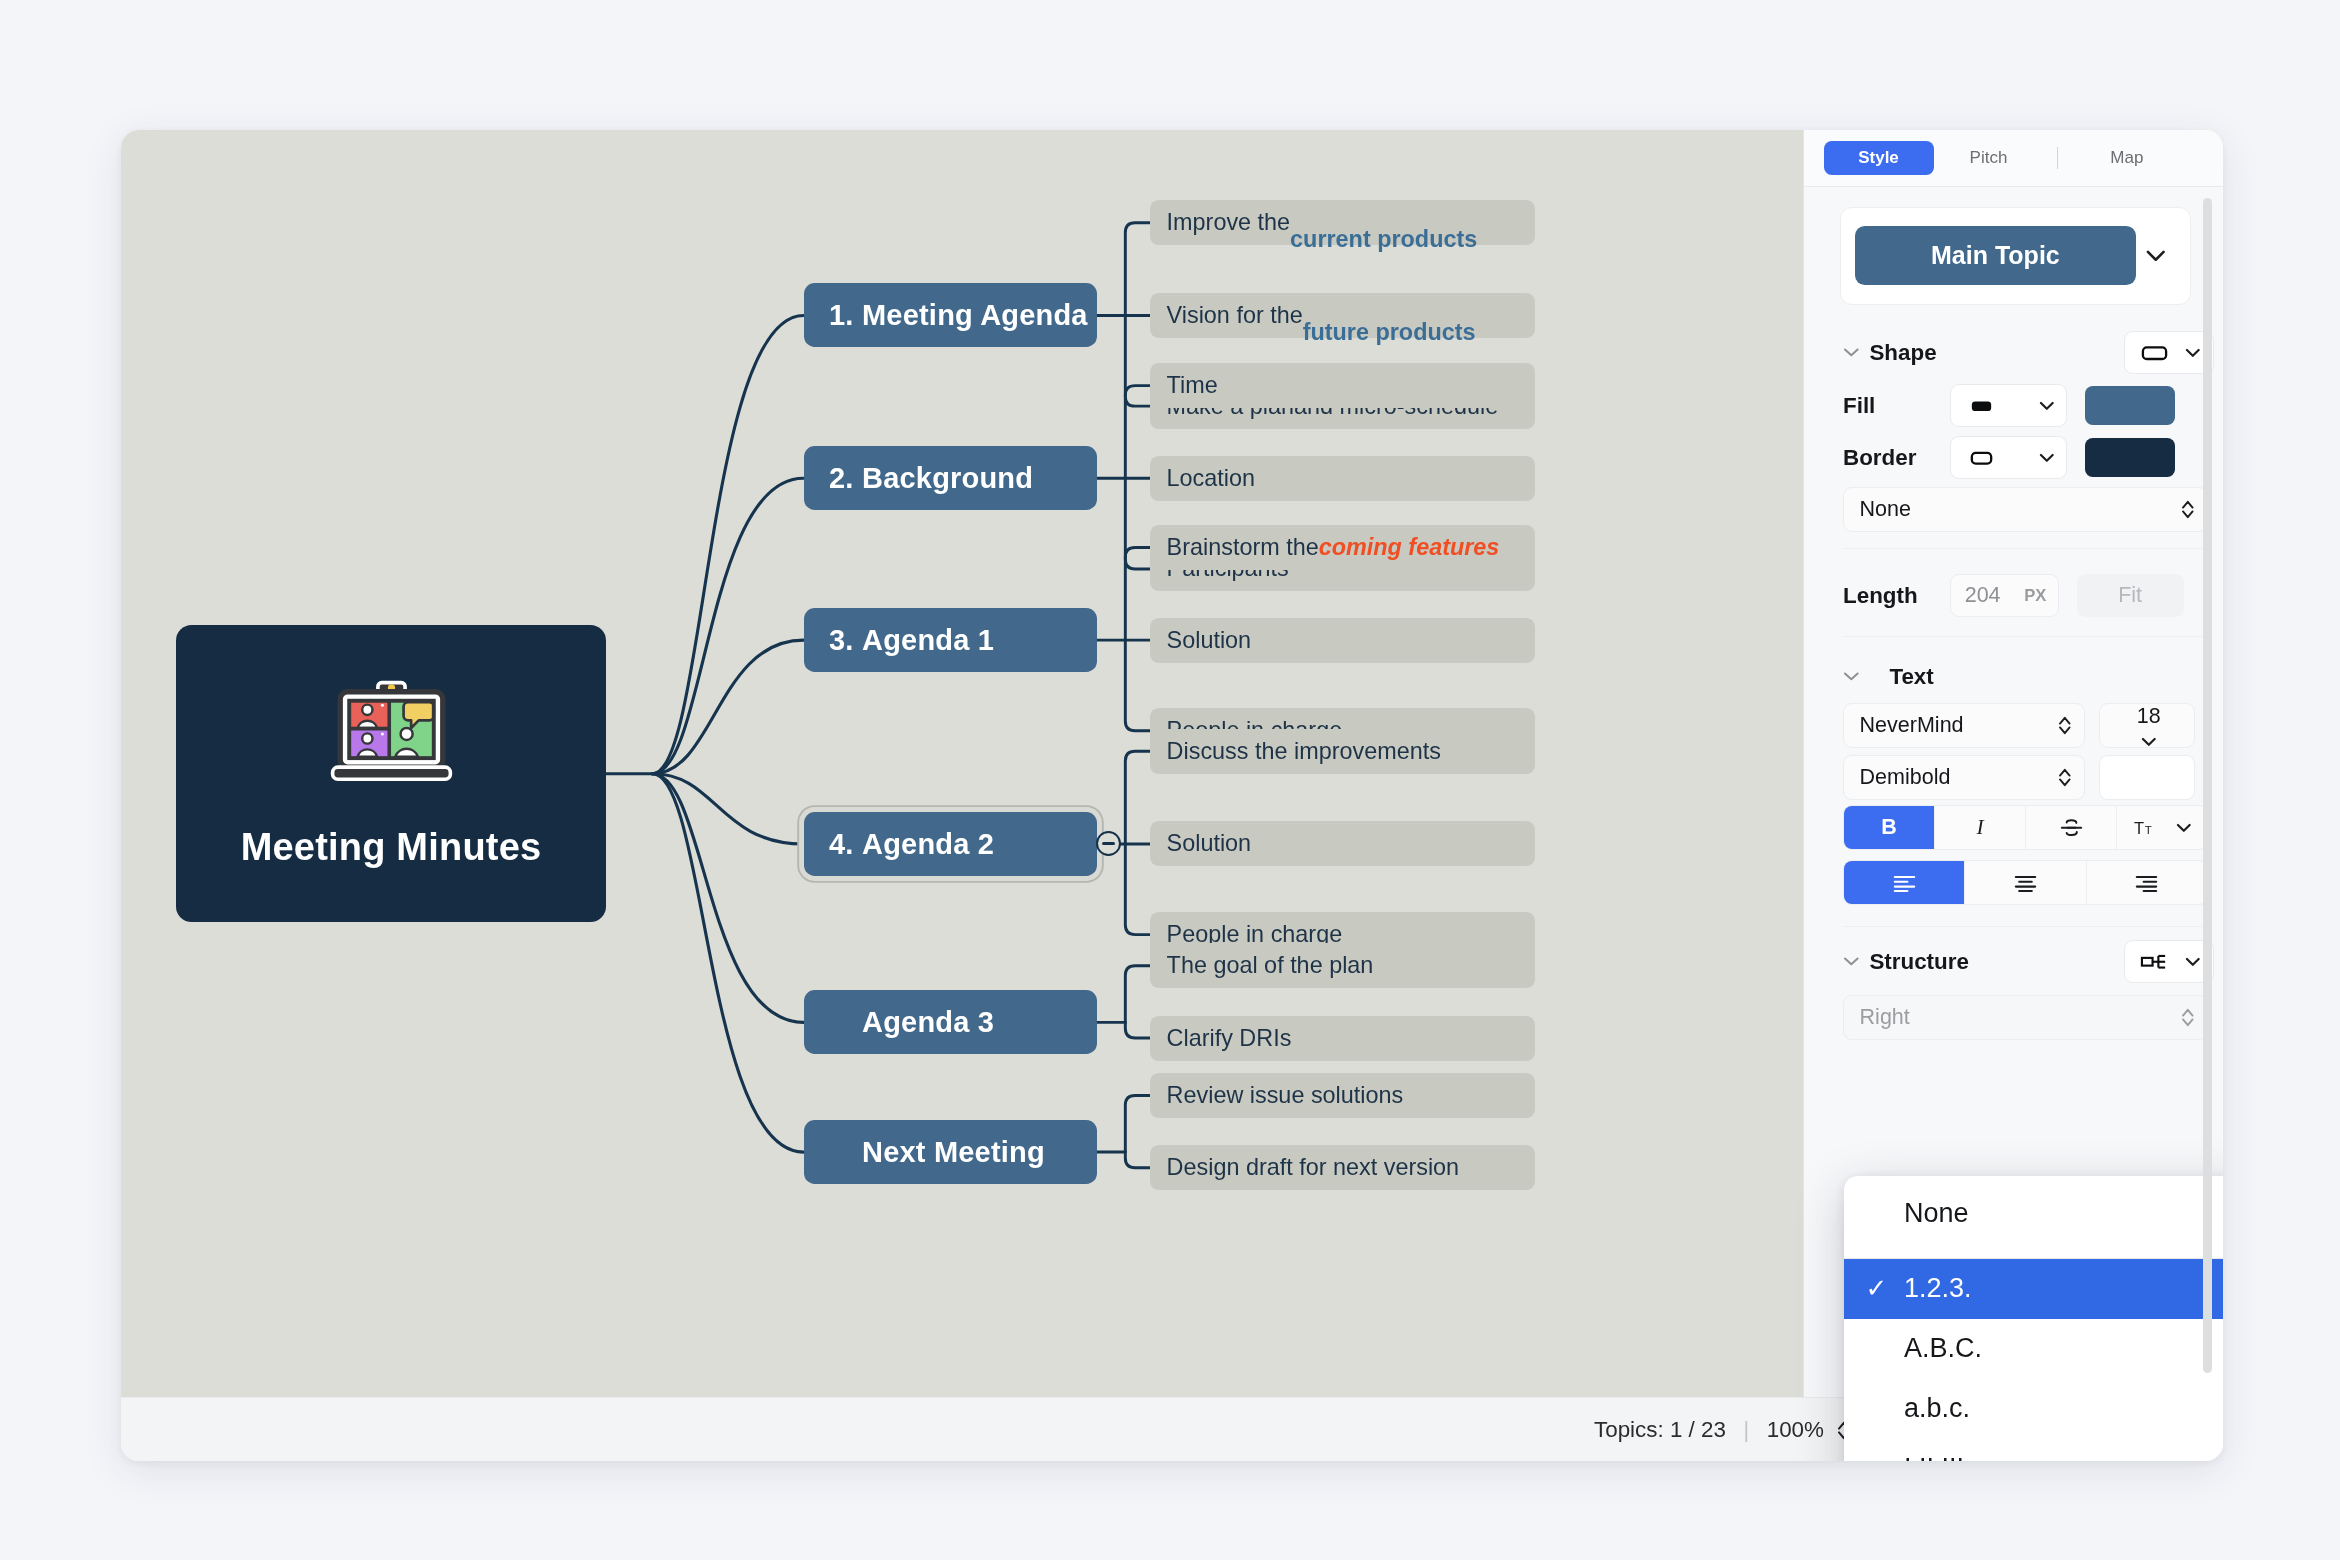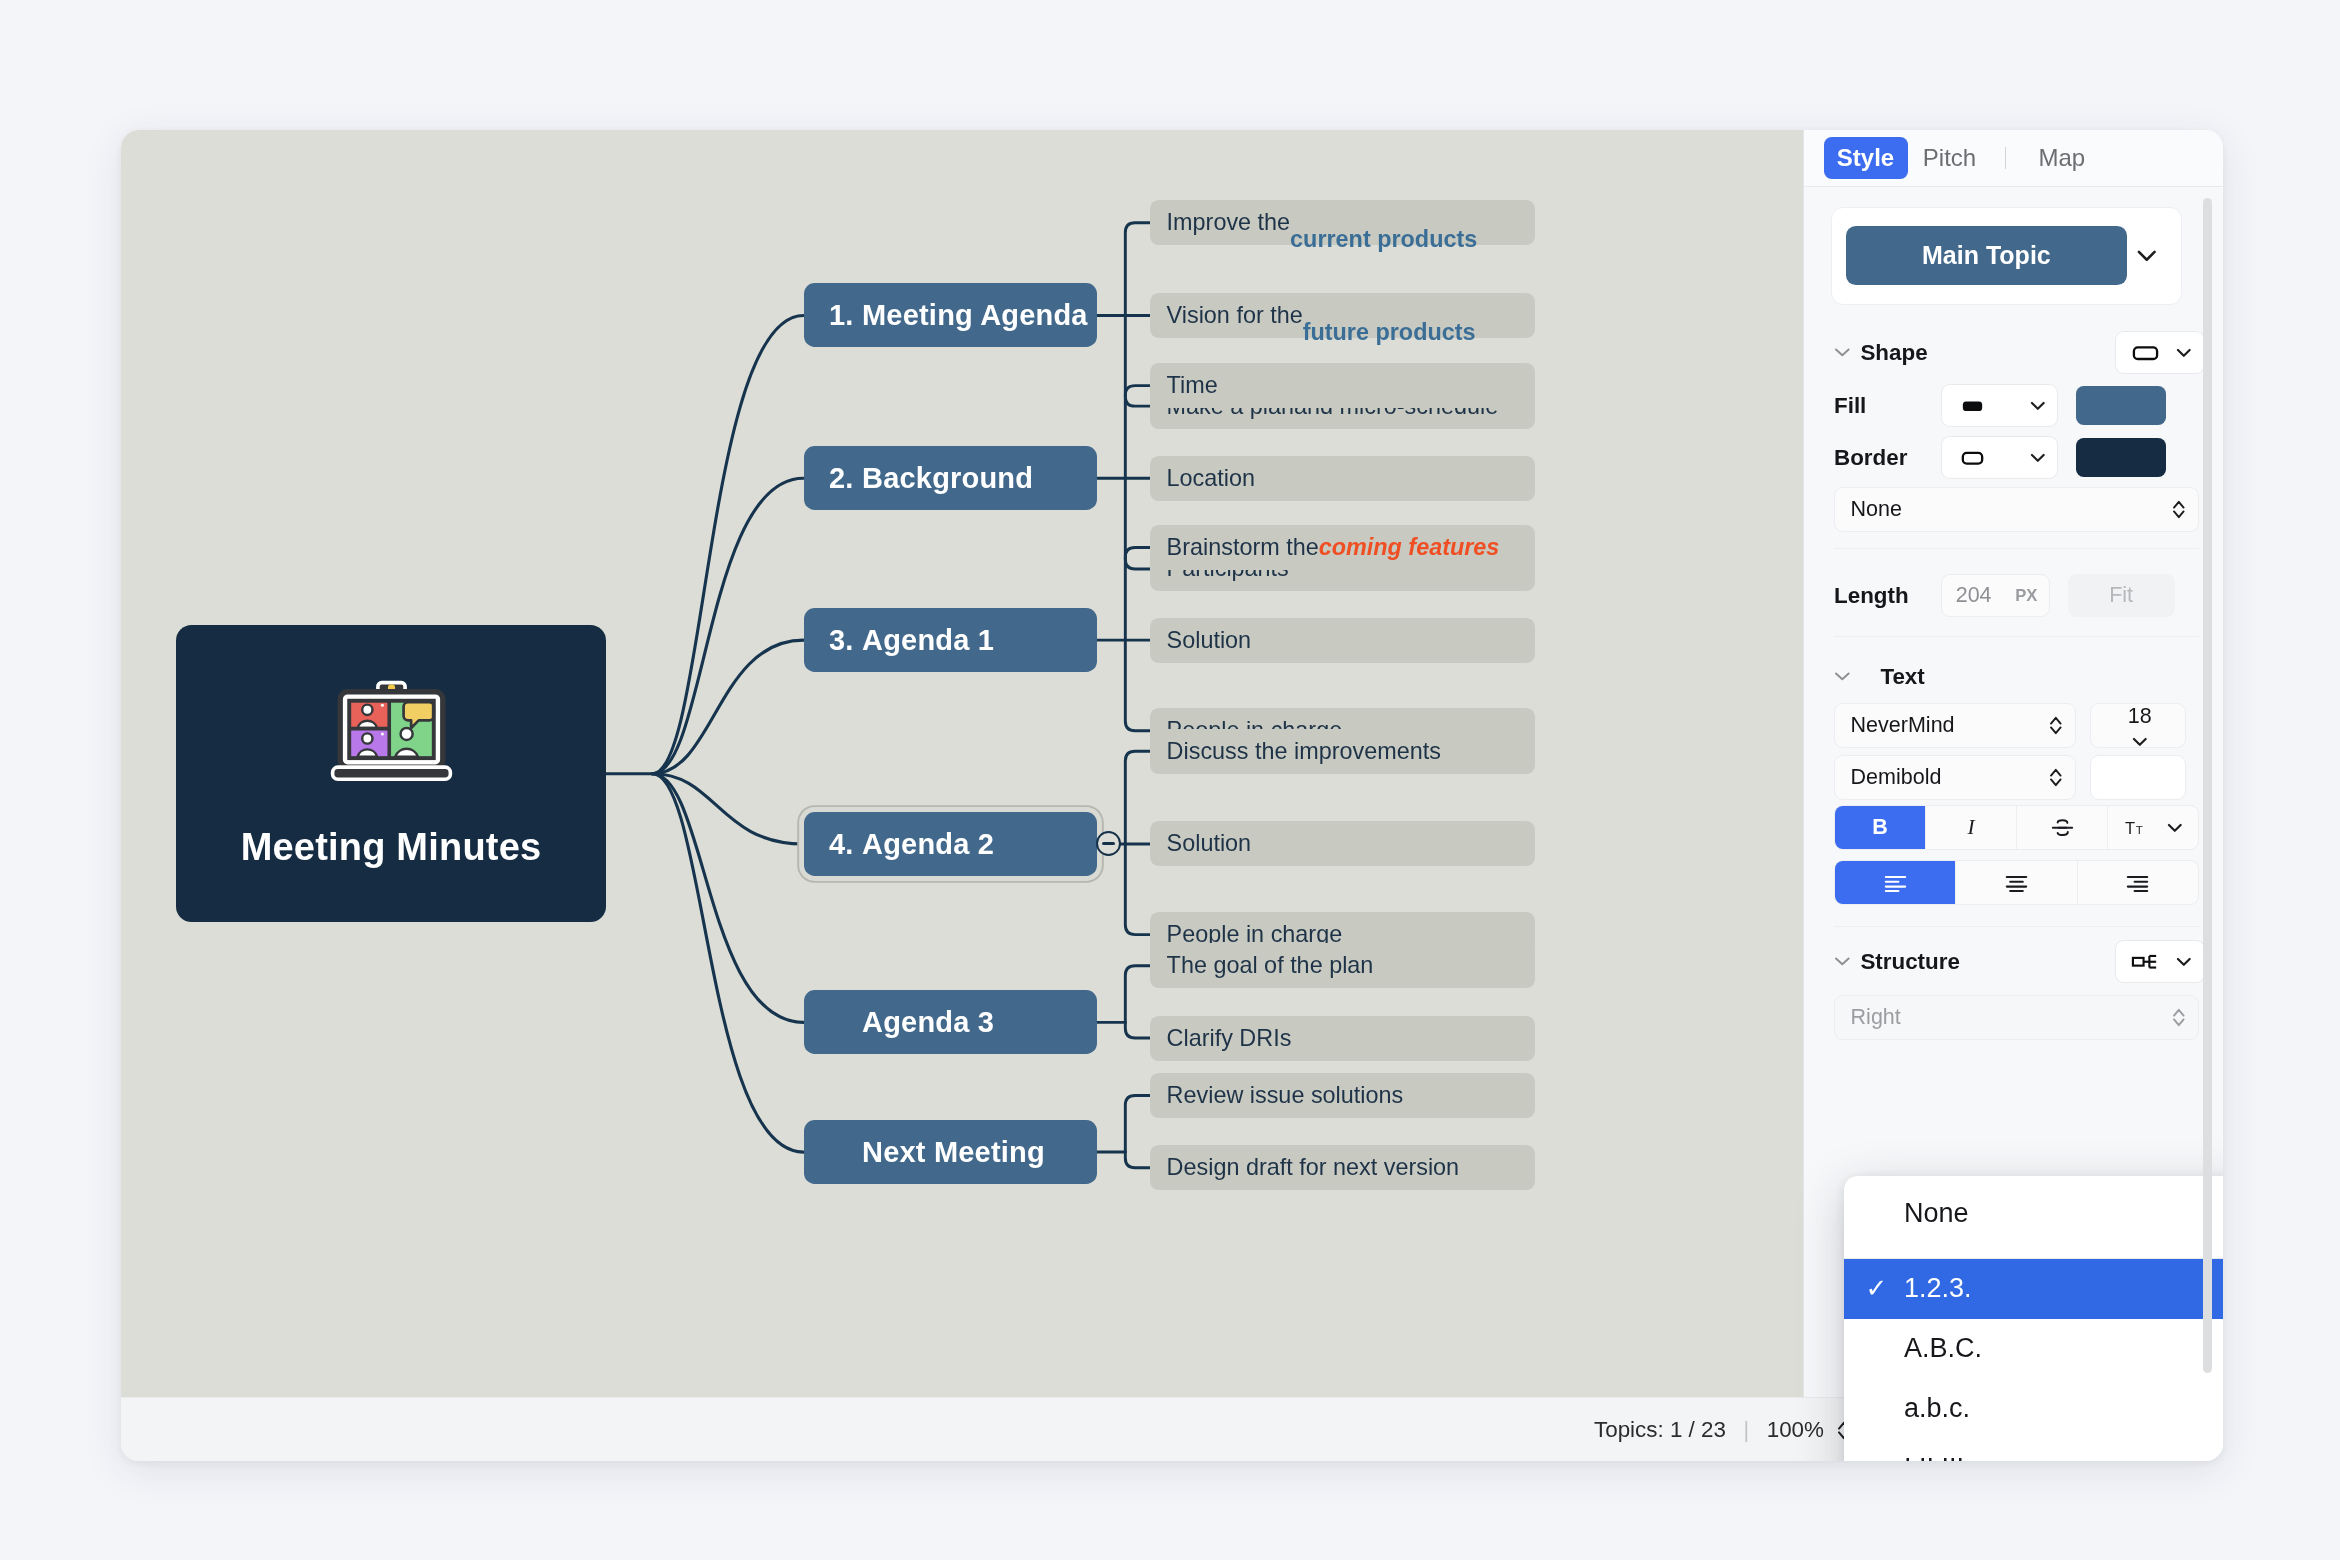--- a/index.html
+++ b/index.html
@@ -145,28 +145,28 @@
   }
   .tabbar {
     position: absolute; left: 0; top: 0;
     width: 419px; height: 57px;
     background: #fafbfc;
     display: flex; align-items: center;
     padding-left: 19.5px;
     border-bottom: 1px solid #e9eaed;
   }
   .tab {
-    font-size: 24px; color: #6d6e72;
-    padding: 6.8px 0; width: 84px; text-align: center;
+    font-size: 17px; color: #6d6e72;
+    padding: 6.8px 0; width: 110px; text-align: center;
     border-radius: 7.8px;
   }
   .tab.active { background: #3c6df0; color: #fff; font-weight: 600; }
   .tab-sep { width: 1px; height: 21.5px; background: #d3d4d8; margin: 0 13.7px; }
 
-  .panel-scroll-area { position: absolute; left: 3px; top: 57px; width: 455px; height: 1210px; }
+  .panel-scroll-area { position: absolute; left: 12px; top: 57px; width: 455px; height: 1210px; }
 
   .topic-card {
     position: absolute; left: 24.4px; top: 19.5px;
     width: 351px; height: 98px;
     background: #fff;
     border-radius: 11.7px;
     border: 1px solid #eceef1;
     display: flex; align-items: center;
     padding: 0 13.7px;
   }

